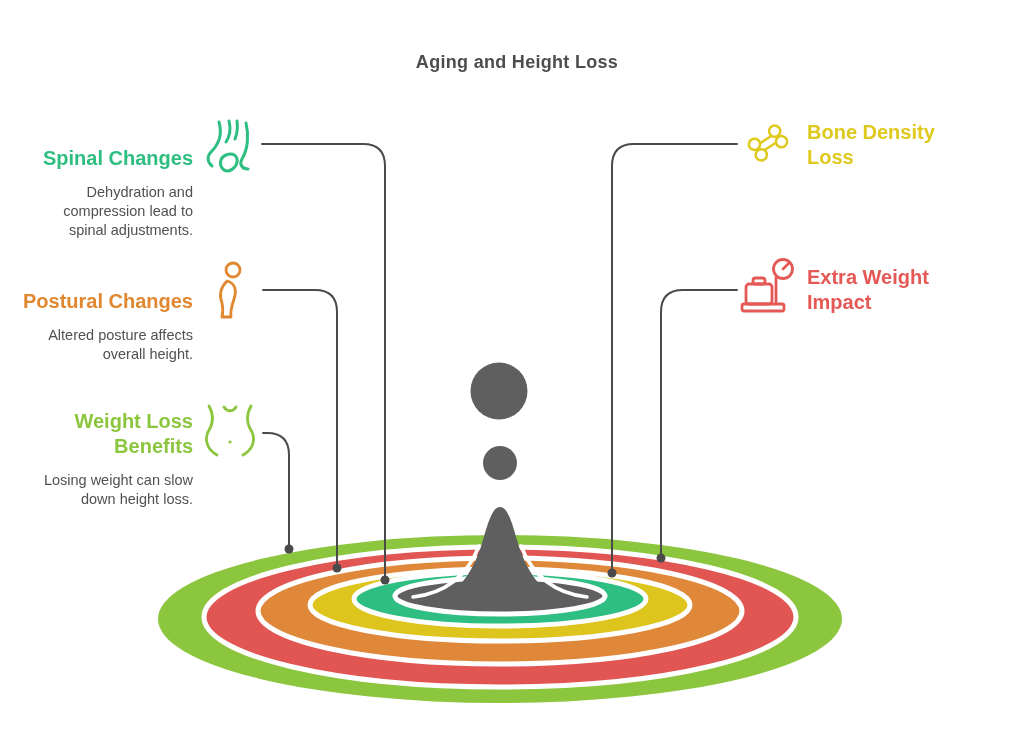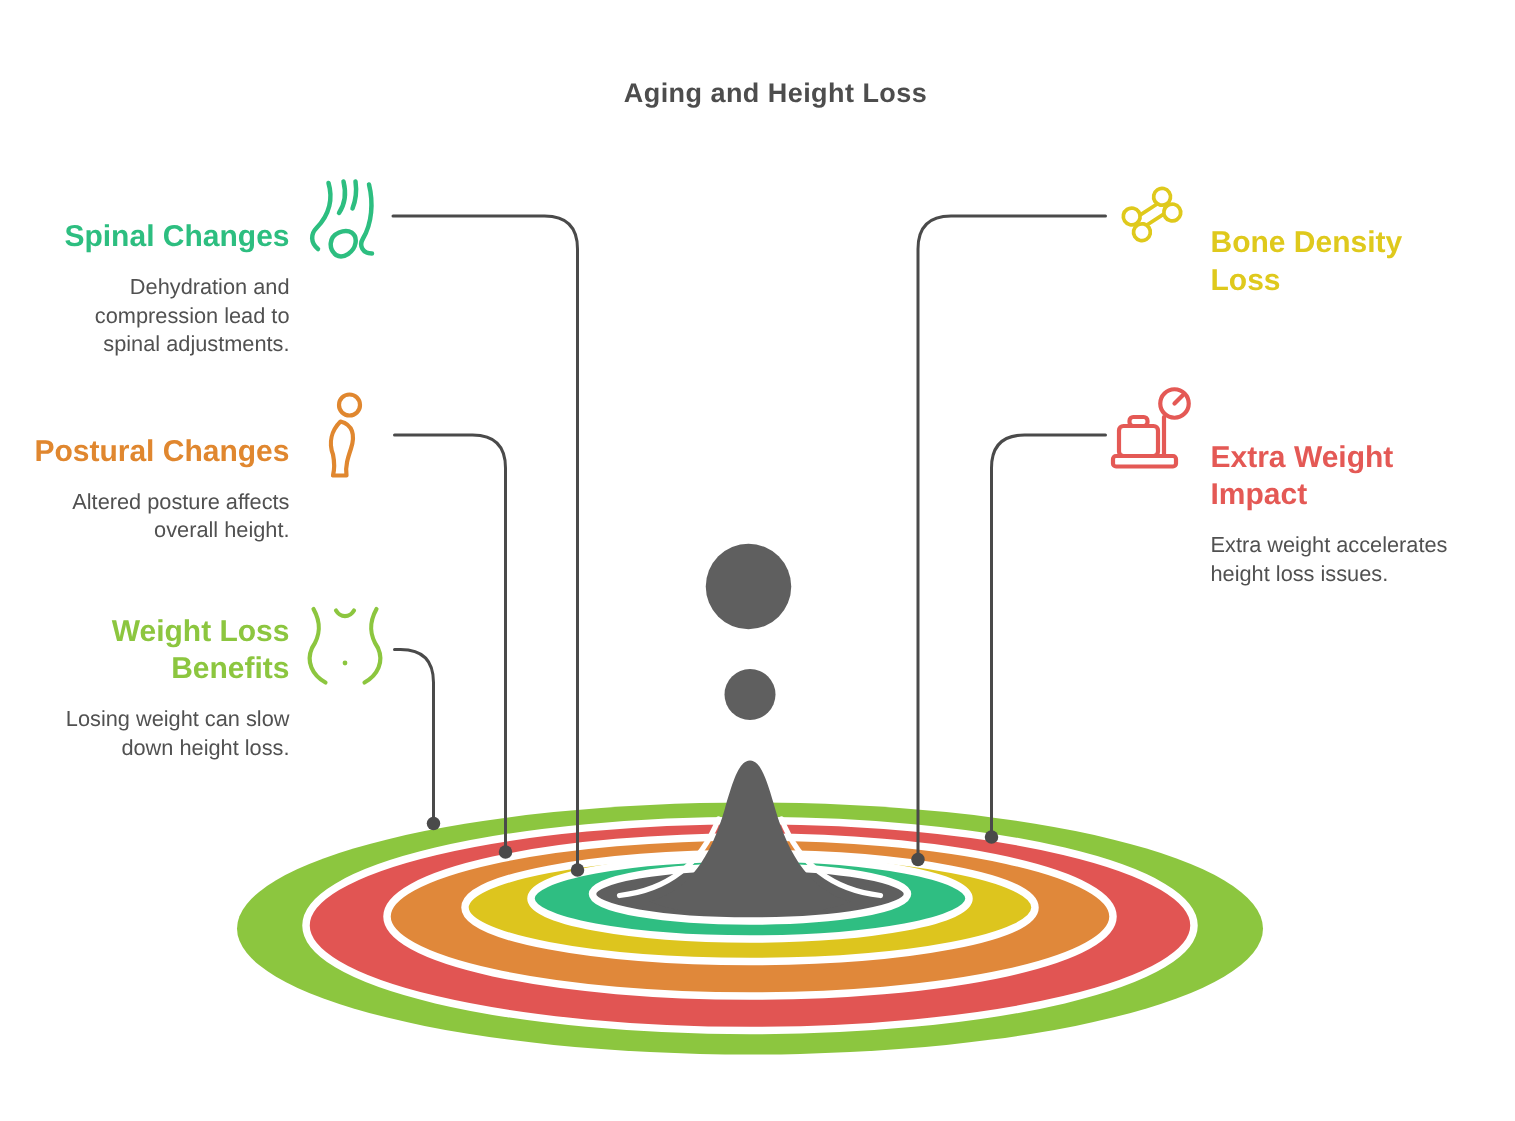--- a/index.html
+++ b/index.html
@@ -17,21 +17,21 @@
     font-size:20px;font-weight:bold;line-height:25px;white-space:pre-line;margin:0;
   }
   .callout .desc{
     font-size:14.5px;line-height:19px;color:#515151;white-space:pre-line;margin:12px 0 0 0;
   }
   .callout.left{text-align:right;}
   .callout.right{text-align:left;}
   .co-spinal   {right:817px;top:146px;width:250px;}
   .co-postural {right:817px;top:289px;width:250px;}
   .co-weight   {right:817px;top:409px;width:250px;}
-  .co-bone     {left:807px;top:120px;width:200px;margin-top:30px;}
+  .co-bone     {left:807px;top:120px;width:200px;}
   .co-extra    {left:807px;top:265px;width:200px;}
   .icon{position:absolute;display:block;line-height:0;}
   .icon svg{display:block;}
   .ic-spinal  {left:205px;top:118px;}
   .ic-postural{left:211px;top:261px;}
   .ic-weight  {left:202px;top:402px;}
   .ic-bone    {left:741px;top:118px;}
   .ic-extra   {left:739px;top:257px;}
 </style>
 </head>
@@ -146,19 +146,17 @@
     <p class="desc">Losing weight can slow
 down height loss.</p>
   </div>
 
   <div class="callout right co-bone">
     <p class="heading" style="color: rgb(223, 201, 28);">Bone Density
 Loss</p>
   </div>
 
   <div class="callout right co-extra">
-    <p class="heading" style="color: rgb(228, 89, 85); margin-top: 28px;">Extra Weight
+    <p class="heading" style="color: rgb(228, 89, 85);">Extra Weight
 Impact</p>
-    <p class="desc">Extra weight accelerates
-height loss issues.</p>
   </div>
 
 </div>
 
 </body></html>

